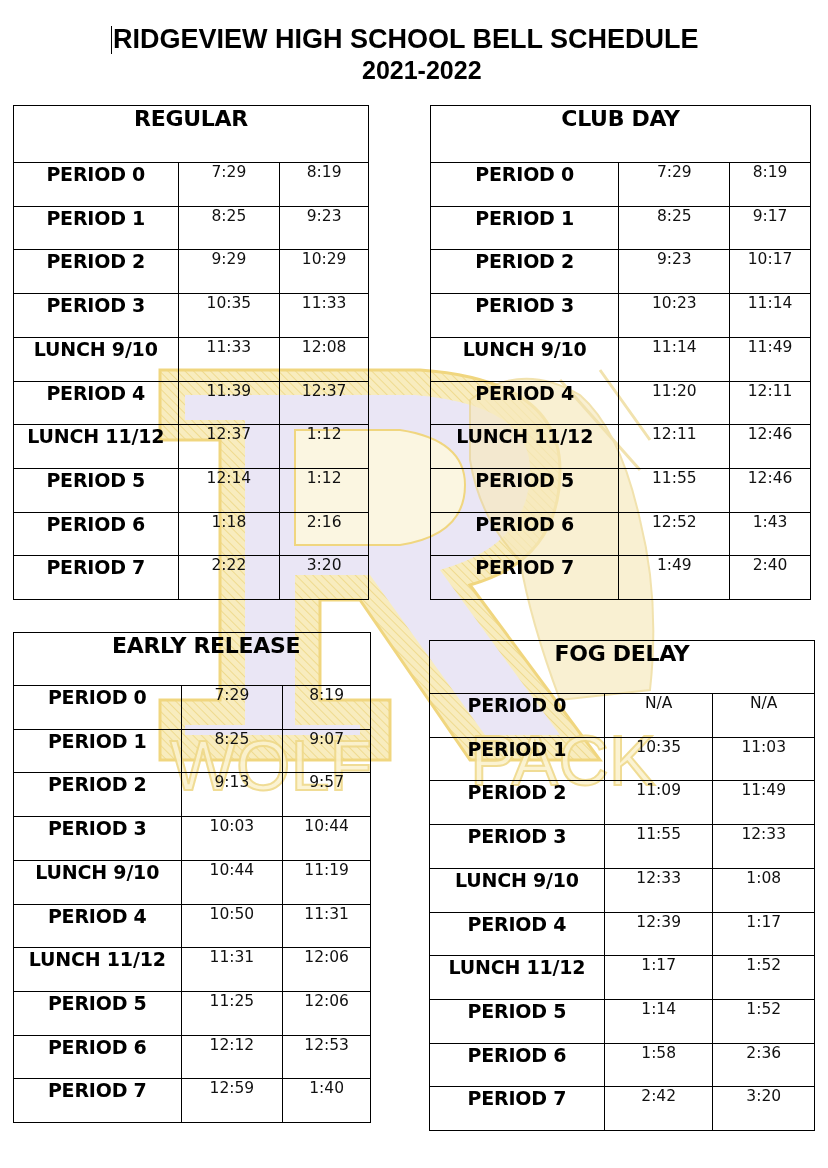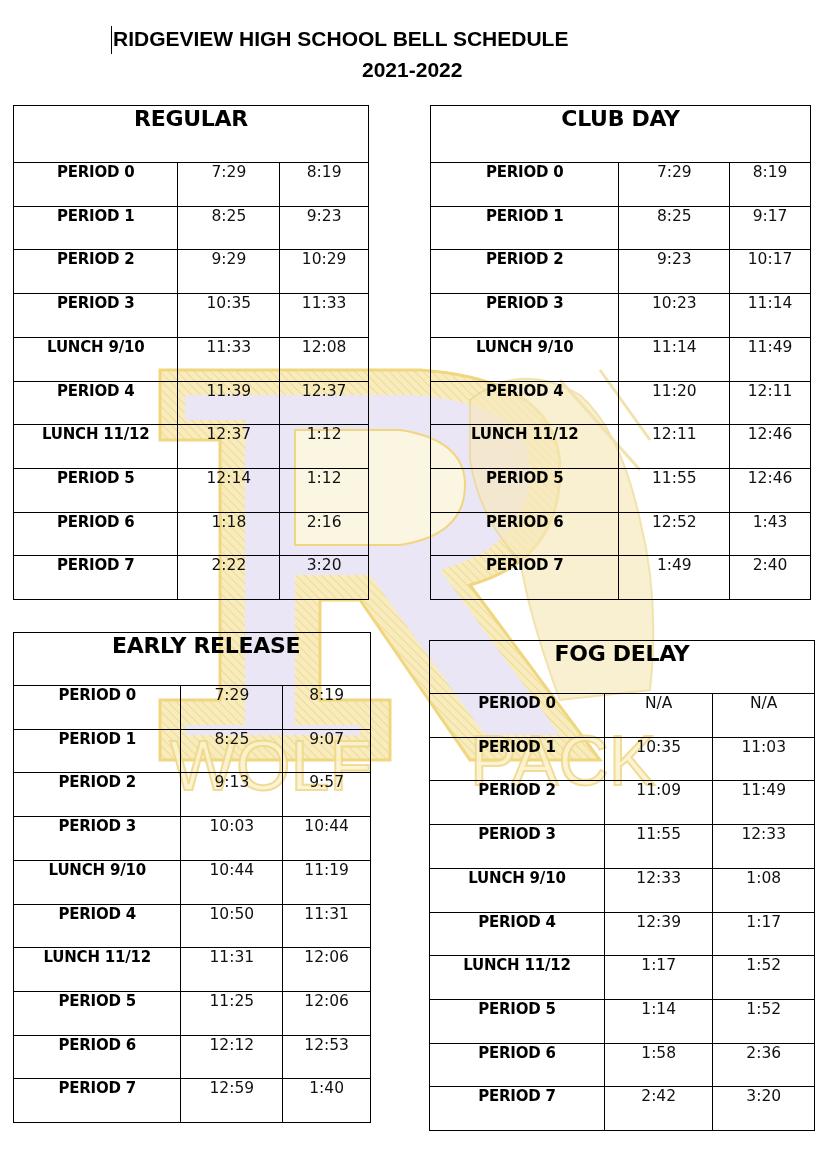--- a/index.html
+++ b/index.html
@@ -3,36 +3,36 @@
 <meta charset="utf-8">
 <style>
   html, body { margin: 0; padding: 0; }
   body {
     width: 828px; height: 1168px; background: #ffffff; position: relative; overflow: hidden;
     font-family: "Liberation Sans", sans-serif; color: #000;
   }
   .watermark { position: absolute; left: 0; top: 0; width: 828px; height: 1168px; pointer-events: none; z-index: 0; }
   .title {
     position: absolute; left: 113px; top: 24px; width: 560px;
-    font-family: "Liberation Sans", sans-serif; font-weight: bold; font-size: 21px; line-height: 30px; white-space: nowrap;
+    font-family: "Liberation Sans", sans-serif; font-weight: bold; font-size: 27px; line-height: 30px; white-space: nowrap;
   }
   .caret { position: absolute; left: 111px; top: 26px; width: 1px; height: 28px; background: #000; }
   .subtitle {
     position: absolute; left: 362px; top: 55px;
-    font-family: "Liberation Sans", sans-serif; font-weight: bold; font-size: 21px; line-height: 30px;
+    font-family: "Liberation Sans", sans-serif; font-weight: bold; font-size: 25px; line-height: 30px;
   }
   table.sched {
     position: absolute; border-collapse: collapse; z-index: 1;
     font-family: "DejaVu Sans", sans-serif;
   }
   table.sched td { border: 1px solid #000; padding: 0; vertical-align: top; text-align: center; }
   .hdr td {
     font-weight: bold; font-size: 22px; letter-spacing: -0.3px; padding-top: 6px;
   }
-  td.lbl { font-weight: bold; font-size: 15px; padding-top: 5px; letter-spacing: -0.2px; }
+  td.lbl { font-weight: bold; font-size: 19px; padding-top: 5px; letter-spacing: -0.2px; }
   td.t { font-size: 15.5px; padding-top: 5px; color: #111; }
 </style>
 </head>
 <body>
 
 <svg class="watermark" viewBox="0 0 828 1168" xmlns="http://www.w3.org/2000/svg">
   <defs>
     <pattern id="hatch" width="6" height="6" patternUnits="userSpaceOnUse" patternTransform="rotate(-45)">
       <rect width="6" height="6" fill="#f8ecbb"></rect>
       <line x1="0" y1="0" x2="0" y2="6" stroke="#efd98a" stroke-width="2"></line>

